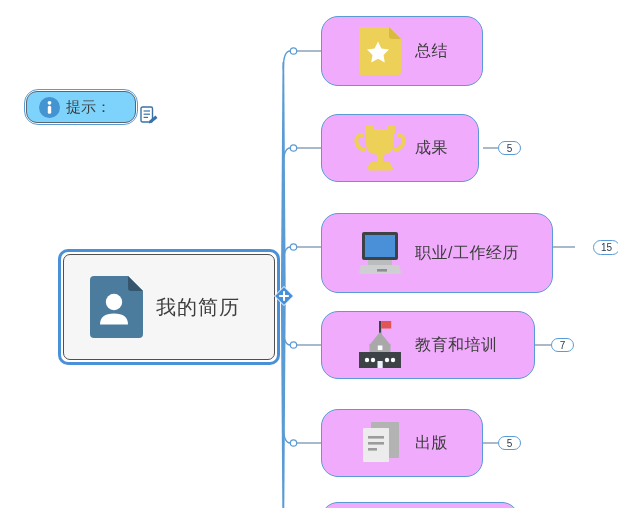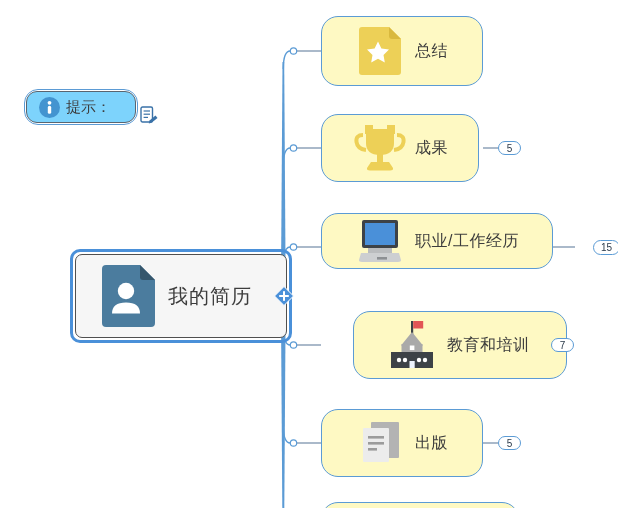--- a/index.html
+++ b/index.html
@@ -13,21 +13,21 @@
     overflow: hidden;
   }
   #connectors {
     position: absolute;
     left: 0; top: 0;
     z-index: 1;
   }
   
   .topic {
     position: absolute;
-    background: #fef9c3;
+    background: #f0abfc;
     border: 1.5px solid #5b9bd5;
     border-radius: 17px;
     display: flex;
     align-items: center;
     padding-left: 30px;
     z-index: 2;
   }
   .topic .marker-box {
     width: 56px;
     display: flex;
@@ -38,22 +38,22 @@
   .topic .tlabel {
     font-size: 16px;
     color: #3d3d3d;
     margin-left: 7px;
     white-space: nowrap;
     letter-spacing: 0.5px;
   }
   
   #root-node {
     position: absolute;
-    left: 70px; top: 249px;
-    width: 222px; height: 94px;
+    left: 58px; top: 249px;
+    width: 222px; height: 116px;
     border: 3px solid #4a90d9;
     border-radius: 10px;
     background: transparent;
     z-index: 2;
   }
   #root-inner {
     position: absolute;
     left: 2px; top: 2px; right: 2px; bottom: 2px;
     background: #f6f6f6;
     border: 1px solid #4f4f4f;
@@ -221,35 +221,35 @@
         <rect x="12" y="8" width="30" height="5" fill="#edd057"></rect>
         <path d="M13,12 H41 V22 Q41,34 27,34 Q13,34 13,22 Z" fill="#edd057"></path>
         <rect x="24" y="33" width="6" height="9" fill="#edd057"></rect>
         <path d="M18,41 H36 L40,47 Q40.5,49.5 37,49.5 H17 Q13.5,49.5 14,47 Z" fill="#edd057"></path>
       </svg>
     </span>
     <span class="tlabel">成果</span>
   </div>
   <div class="badge" style="left:498px; top:141px; width:23px; height:14px;">5</div>
 
-  <div class="topic" style="left:321px; top:213px; width:232px; height:56px;">
+  <div class="topic" style="left:321px; top:213px; width:232px; height:80px;">
     <span class="marker-box">
       <svg width="44" height="47" viewBox="0 0 44 47">
         <rect x="4" y="2" width="36" height="28" rx="2" fill="#3d4247"></rect>
         <rect x="7" y="5" width="30" height="22" fill="#4a90d9"></rect>
         <rect x="10" y="30" width="24" height="5" fill="#babcbe"></rect>
         <path d="M3,35 H41 L43,42 Q43.3,44 40,44 H4 Q0.7,44 1,42 Z" fill="#cdcfd1"></path>
         <rect x="19" y="39" width="10" height="2.6" fill="#8d9093"></rect>
       </svg>
     </span>
     <span class="tlabel">职业/工作经历</span>
   </div>
   <div class="badge" style="left:593px; top:240px; width:27px; height:15px;">15</div>
 
-  <div class="topic" style="left:321px; top:311px; width:214px; height:68px;margin-left:32px;">
+  <div class="topic" style="left:321px; top:311px; width:214px; height:68px;">
     <span class="marker-box">
       <svg width="46" height="50" viewBox="0 0 46 50">
         <rect x="22" y="1" width="2.2" height="14" fill="#3d4247"></rect>
         <rect x="24.2" y="1" width="10" height="7.5" fill="#e25555"></rect>
         <polygon points="23,12 34,25.5 12,25.5" fill="#a9a9a9"></polygon>
         <rect x="12.5" y="24" width="21" height="9" fill="#a9a9a9"></rect>
         <rect x="20.8" y="25.5" width="4.6" height="4.6" fill="#fff"></rect>
         <rect x="2" y="32" width="42" height="16" fill="#3d4247"></rect>
         <circle cx="10" cy="40" r="2.2" fill="#fff"></circle>
         <circle cx="16" cy="40" r="2.2" fill="#fff"></circle>

